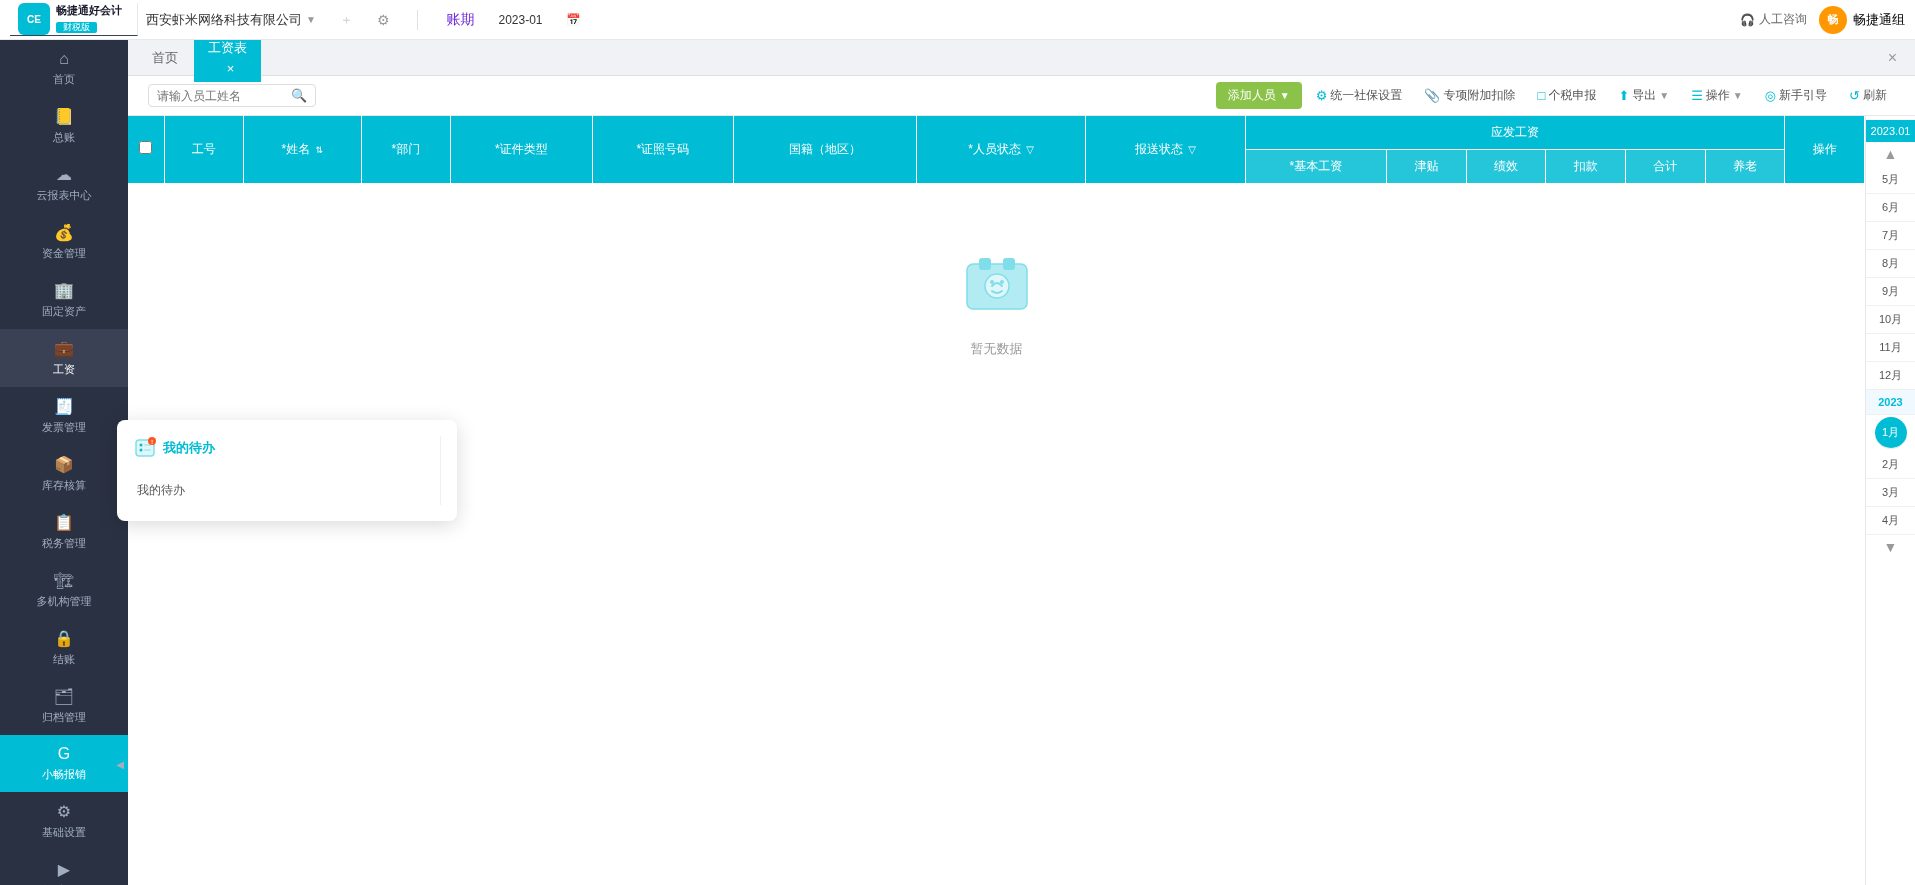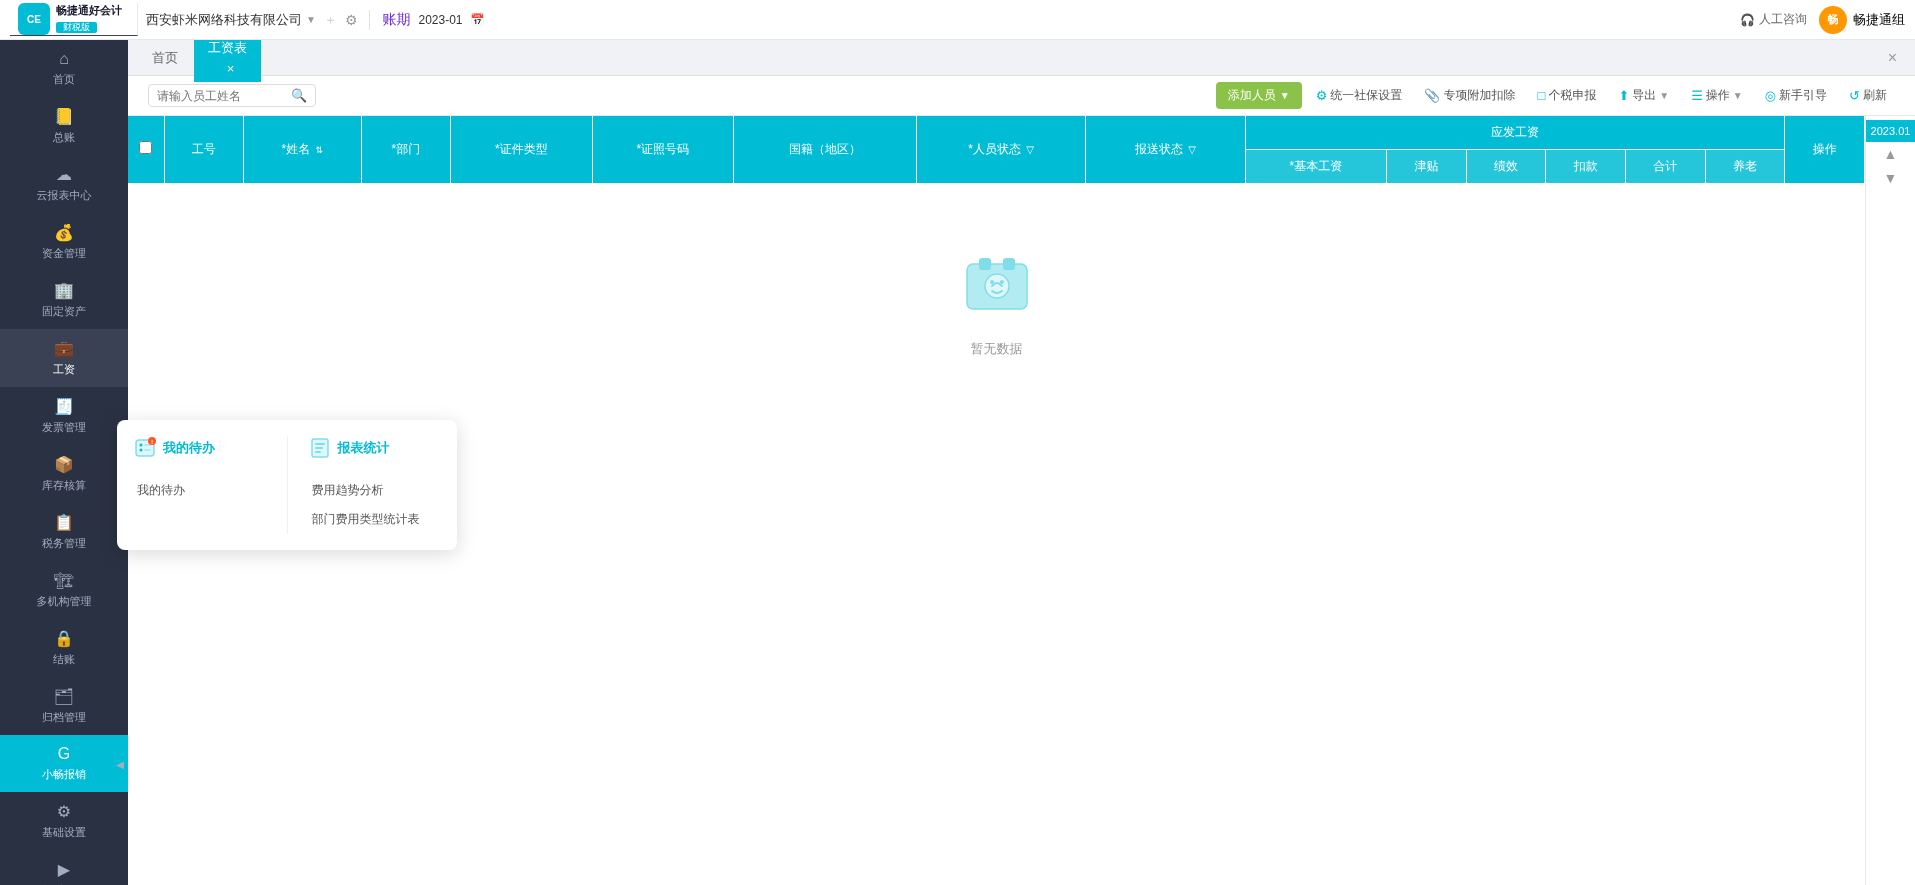--- a/index.html
+++ b/index.html
@@ -157,21 +157,21 @@
   <div class="logo-area" style="width:128px; padding:0 8px; border-right:1px solid #e8e8e8; display:flex; align-items:center; gap:6px;">
     <div class="logo-icon">
       <span>CE</span>
     </div>
     <div style="line-height:1.3;">
       <div style="font-size:11px; color:#1a1a2e; font-weight:bold;">畅捷通好会计</div>
       <div style="font-size:9px; background:#00bcd4; color:#fff; border-radius:2px; padding:0 7px; display:inline-block;">财税版</div>
     </div>
   </div>
 
-  <div style="display:flex; align-items:center; gap:8px; flex:1;">
+  <div style="display:flex; align-items:center; gap:24px; flex:1;">
     <div class="company-selector">
       <span>西安虾米网络科技有限公司</span>
       <span class="chevron-down">▼</span>
     </div>
     <span style="color:#ccc;">＋</span>
     <span style="color:#999; font-size:14px;">⚙</span>
     <div class="top-divider"></div>
     <span class="period-label">账期</span>
     <span class="period-value">2023-01</span>
     <span class="calendar-icon">📅</span>
@@ -358,20 +358,35 @@
           </svg>
           <span>暂无数据</span>
         </div>
       </div>
 
       <div class="right-timeline">
         <div class="timeline-header">
           <span>2023.01</span>
         </div>
         <div class="timeline-nav">▲</div>
+        <div id="timeline-months-container">
+            <div class="timeline-item">5月</div>
+            <div class="timeline-item">6月</div>
+            <div class="timeline-item">7月</div>
+            <div class="timeline-item">8月</div>
+            <div class="timeline-item">9月</div>
+            <div class="timeline-item">10月</div>
+            <div class="timeline-item">11月</div>
+            <div class="timeline-item">12月</div>
+            <div class="timeline-item year-label">2023</div>
+            <div class="timeline-item active">1月</div>
+            <div class="timeline-item">2月</div>
+            <div class="timeline-item">3月</div>
+            <div class="timeline-item">4月</div>
+          </div>
         <div class="timeline-nav">▼</div>
       </div>
     </div>
   </div>
 </div>
 
 <div class="popup-menu" id="popup-menu">
   <div class="popup-section">
     <div class="popup-section-header">
       <svg width="24" height="24" viewBox="0 0 24 24">
@@ -381,26 +396,13 @@
         <rect x="11" y="8" width="7" height="2" rx="1" fill="#b2ebf2"></rect>
         <rect x="11" y="13" width="7" height="2" rx="1" fill="#b2ebf2"></rect>
         <circle cx="19" cy="5" r="4" fill="#ff5722"></circle>
         <text x="19" y="7.5" text-anchor="middle" fill="#fff" font-size="5" font-weight="bold">!</text>
       </svg>
       <span class="popup-section-label">我的待办</span>
     </div>
     <div class="popup-item">我的待办</div>
   </div>
   <div class="popup-divider"></div>
-  <div class="popup-section">
-    <div class="popup-section-header">
-      <svg width="24" height="24" viewBox="0 0 24 24">
-        <rect x="4" y="3" width="16" height="18" rx="2" fill="#e0f7fa" stroke="#80deea" stroke-width="1.5"></rect>
-        <rect x="7" y="7" width="10" height="2" rx="1" fill="#80deea"></rect>
-        <rect x="7" y="11" width="8" height="2" rx="1" fill="#80deea"></rect>
-        <rect x="7" y="15" width="6" height="2" rx="1" fill="#80deea"></rect>
-      </svg>
-      <span class="popup-section-label">报表统计</span>
-    </div>
-    <div class="popup-item">费用趋势分析</div>
-    <div class="popup-item">部门费用类型统计表</div>
-  </div>
 </div>
 
 </body></html>

